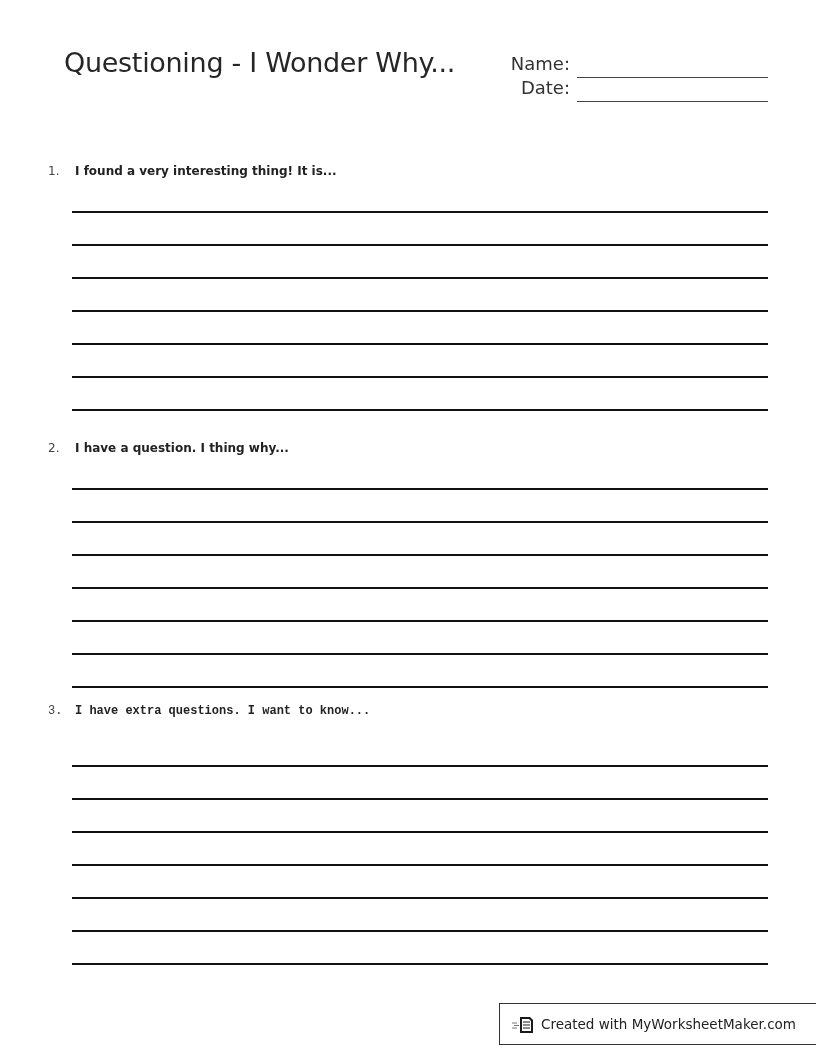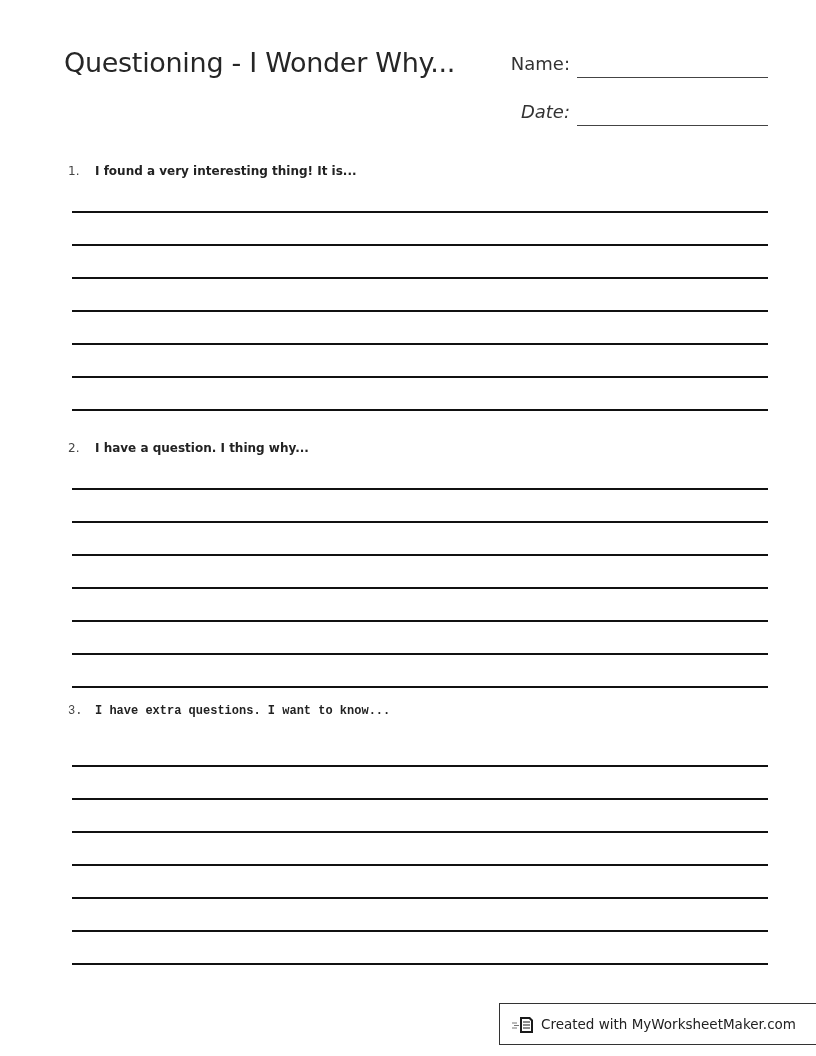--- a/index.html
+++ b/index.html
@@ -2,22 +2,22 @@
 <html><head>
   <meta charset="utf-8">
   <style>
     html, body { margin: 0; padding: 0; background: #ffffff; }
     body { width: 816px; height: 1056px; position: relative; overflow: hidden; font-family: "DejaVu Sans", sans-serif; color: #222; }
     .title { position: absolute; left: 48px; top: 47px; font-size: 27px; font-weight: normal; color: #262626; letter-spacing: -0.3px; white-space: nowrap; margin-left: 16px; }
     .field { position: absolute; left: 500px; width: 268px; height: 30px; }
     .field .lbl { position: absolute; right: 198px; top: 0; font-size: 18px; color: #333; white-space: nowrap; }
     .field .ln { position: absolute; left: 77px; right: 0; top: 24px; height: 0; border-top: 1.5px solid #444; }
     .name-field { top: 53px; }
-    .date-field { top: 101px; font-style: italic; }
-    .q { position: absolute; left: 48px; font-size: 12px; color: #333; white-space: nowrap; margin-left: 20px; }
+    .date-field { top: 77px; }
+    .q { position: absolute; left: 48px; font-size: 12px; color: #333; white-space: nowrap; }
     .q .num { display: inline-block; width: 27px; color: #444; }
     .q .txt { font-weight: bold; color: #222; }
     .lines { position: absolute; left: 72px; width: 696px; }
     .lines .wl { position: absolute; left: 0; right: 0; height: 2px; background: #111; }
     .badge { position: absolute; left: 499px; top: 1003px; width: 365px; height: 42px; border: 1px solid #333; box-sizing: border-box; background: #fff; }
     .badge .logo { position: absolute; left: 12px; top: 12px; width: 22px; height: 18px; }
     .badge .btxt { position: absolute; left: 41px; top: 12px; font-size: 13.5px; color: #222; white-space: nowrap; }
   </style>
 </head>
 <body>

